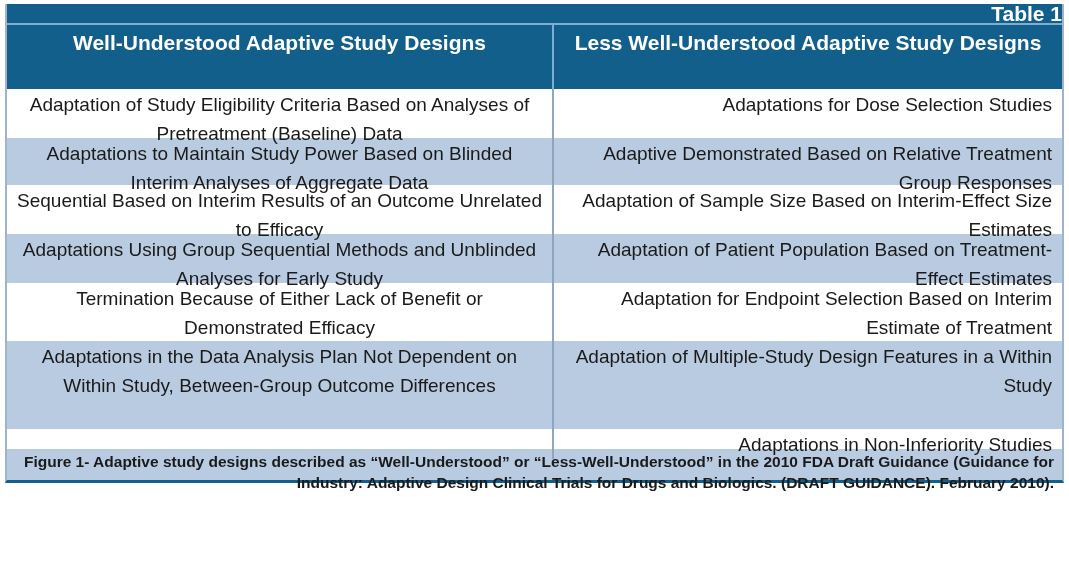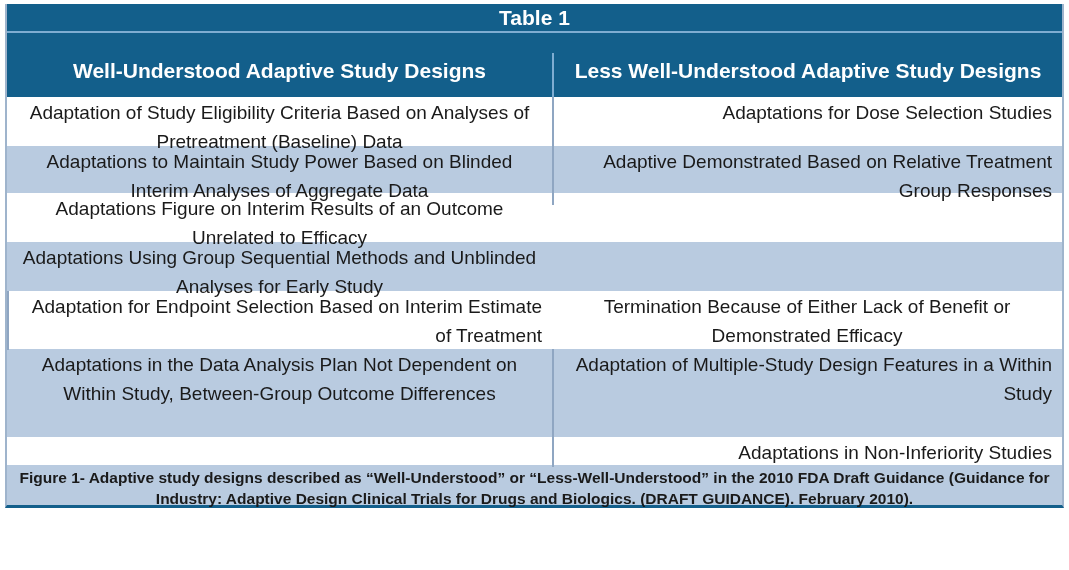--- a/index.html
+++ b/index.html
@@ -23,52 +23,52 @@
     width:1069px;height:570px;background:#FFFFFF;
     padding:4px 5px 0 5px;
   }
   .tbl{
     width:1059px;
     border-left:2px solid var(--outer-border);
     border-right:2px solid var(--outer-border);
     border-bottom:3px solid var(--header-bg);
   }
   .title-bar{
-    height:29px;background:var(--header-bg);
+    height:21px;background:var(--header-bg);
     border-bottom:2px solid var(--header-divider);
-    display:flex;align-items:center;justify-content:center;
+    display:flex;align-items:center;justify-content:flex-end;
   }
   .title-bar span{
     color:var(--header-text);font-weight:bold;font-size:21px;
   }
   .grid-row{
     display:grid;grid-template-columns:545px 510px;
   }
   .header-row{height:64px;background:var(--header-bg);}
   .header-cell{
     color:var(--header-text);font-weight:bold;font-size:21px;line-height:30px;
-    text-align:center;padding:3px 14px 0 14px;margin-top:20px;
+    text-align:center;padding:3px 14px 0 14px;
   }
   .header-cell.right{border-left:2px solid var(--header-divider);}
   .body-row .cell{
     font-size:19px;line-height:29px;text-align:center;
     padding:1px 10px 0 10px;color:var(--text);
   }
   .body-row .cell.right{border-left:2px solid var(--divider);text-align:right;}
   .r1,.r3,.r4{height:49px;}
   .r2{height:47px;}
   .r5{height:58px;}
   .r6{height:88px;}
-  .r7{height:28px;}
+  .r7{height:20px;}
   .r1,.r3,.r5,.r7{background:var(--row-bg);}
   .r2,.r4,.r6{background:var(--alt-row-bg);}
   .caption-row{
-    height:40px;background:var(--alt-row-bg);
+    height:31px;background:var(--alt-row-bg);
     font-size:15.5px;font-weight:bold;line-height:21px;
-    padding:2px 8px 0 8px;text-align:center;color:var(--text);
+    padding:2px 8px 0 8px;text-align:right;color:var(--text);
   }
 </style>
 </head>
 <body>
 
 <div class="figure">
   <div class="tbl">
 
     <div class="title-bar">
       <span>Table 1</span>
@@ -83,30 +83,32 @@
       <div class="cell left">Adaptation of Study Eligibility Criteria Based on Analyses of Pretreatment (Baseline) Data</div>
       <div class="cell right">Adaptations for Dose Selection Studies</div>
     </div>
 
     <div class="grid-row body-row r2">
       <div class="cell left">Adaptations to Maintain Study Power Based on Blinded Interim Analyses of Aggregate Data</div>
       <div class="cell right">Adaptive Demonstrated Based on Relative Treatment Group Responses</div>
     </div>
 
     <div class="grid-row body-row r3">
-      <div class="cell left">Adaptations Figure on Interim Results of an Outcome Unrelated to Efficacy</div>
+      <div class="cell left">Sequential Based on Interim Results of an Outcome Unrelated to Efficacy</div>
+      <div class="cell right">Adaptation of Sample Size Based on Interim-Effect Size Estimates</div>
     </div>
 
     <div class="grid-row body-row r4">
       <div class="cell left">Adaptations Using Group Sequential Methods and Unblinded Analyses for Early Study</div>
+      <div class="cell right">Adaptation of Patient Population Based on Treatment-Effect Estimates</div>
     </div>
 
     <div class="grid-row body-row r5">
+      <div class="cell left">Termination Because of Either Lack of Benefit or Demonstrated Efficacy</div>
       <div class="cell right">Adaptation for Endpoint Selection Based on Interim Estimate of Treatment</div>
-      <div class="cell left">Termination Because of Either Lack of Benefit or Demonstrated Efficacy</div>
     </div>
 
     <div class="grid-row body-row r6">
       <div class="cell left">Adaptations in the Data Analysis Plan Not Dependent on Within Study, Between-Group Outcome Differences</div>
       <div class="cell right">Adaptation of Multiple-Study Design Features in a Within Study</div>
     </div>
 
     <div class="grid-row body-row r7">
       <div class="cell left"></div>
       <div class="cell right">Adaptations in Non-Inferiority Studies</div>

